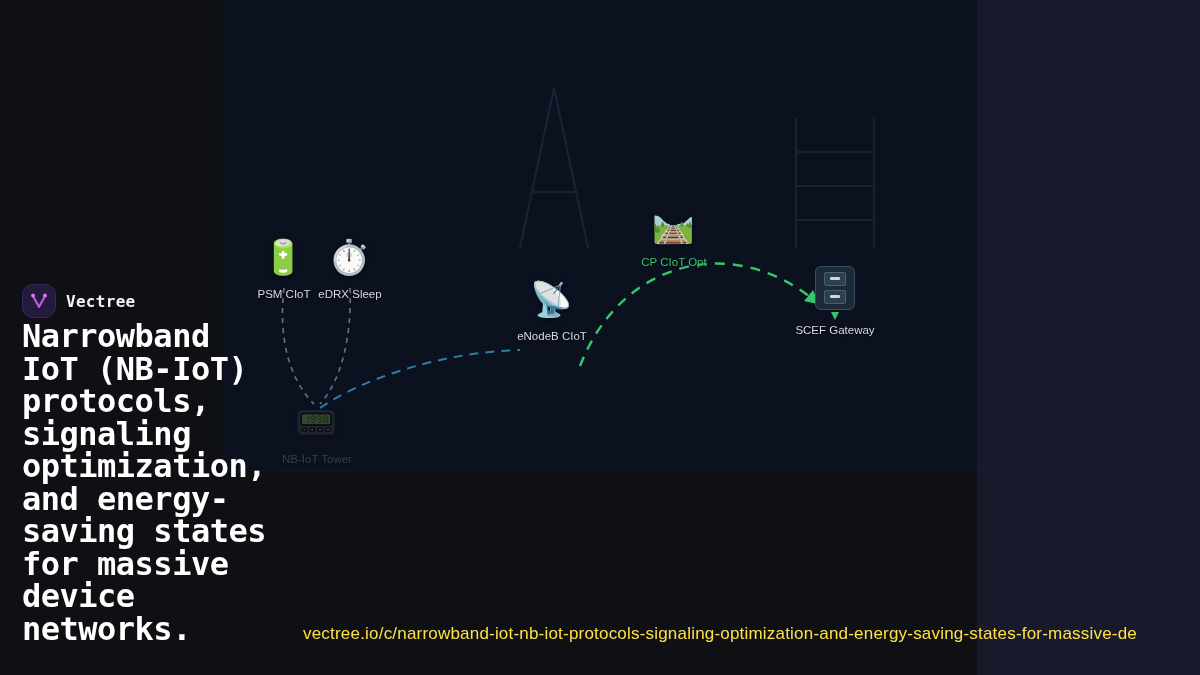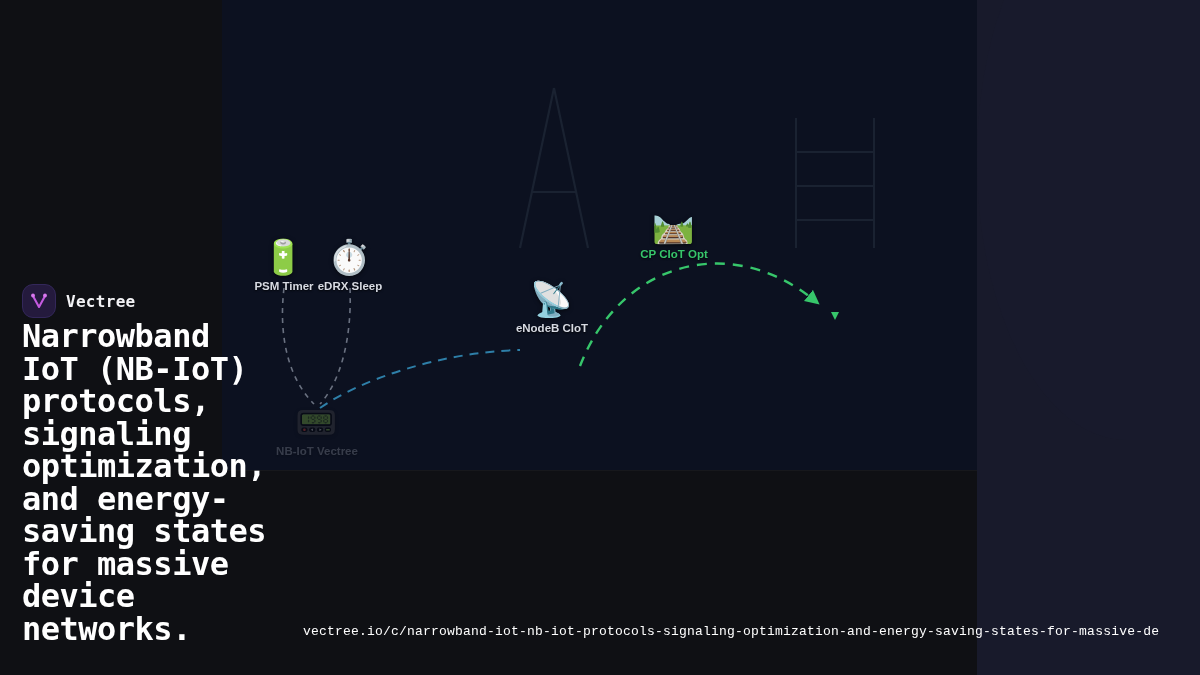--- a/index.html
+++ b/index.html
@@ -60,20 +60,21 @@
   .bg-deco { position: absolute; left: 0; top: 0; width: 755px; height: 470px; }
 
   
   .brand {
     position: absolute;
     left: 22px;
     top: 284px;
     display: flex;
     align-items: center;
     gap: 10px;
+    text-decoration: underline;
   }
   .brand-badge {
     width: 34px; height: 34px;
     border-radius: 11px;
     background: #241a3d;
     border: 1px solid #33275a;
     display: flex; align-items: center; justify-content: center;
   }
   .brand-name {
     font-family: "DejaVu Sans Mono", "Liberation Mono", monospace;
@@ -96,46 +97,46 @@
     letter-spacing: -0.5px;
     white-space: pre-wrap;
     z-index: 6;
   }
 
   
   .url {
     position: absolute;
     left: 303px;
     top: 624px;
-    font-family: Liberation Mono, monospace;
-    font-size: 13px;
+    font-family: Liberation Sans, sans-serif;
+    font-size: 17px;
     letter-spacing: .2px;
-    color: #ffffff;
+    color: #fde047;
     white-space: nowrap;
   }
 
   
   .node {
     position: absolute;
     display: flex;
     flex-direction: column;
     align-items: center;
     z-index: 5;
   }
   .node-emoji {
     font-size: 34px;
     line-height: 1;
     text-align: center;
     filter: drop-shadow(0 1px 2px rgba(0,0,0,.6));
   }
   .node-label {
-    margin-top: 6px;
+    margin-top: 14px;
     font-family: "Liberation Sans", sans-serif;
     font-size: 11.5px;
-    font-weight: 700;
+    font-weight: 400;
     color: #d7dae2;
     white-space: nowrap;
     text-shadow: 0 1px 2px rgba(0,0,0,.8);
     text-align: right;
   }
   .node.accent-green .node-label { color: #37c66b; }
   .node.dimmed { opacity: .30; }
   .node.dimmed .node-label { color: #9aa0ac; }
 
   .node-box {
@@ -201,43 +202,50 @@
 
     <path d="M 320 408 C 360 380 440 352 520 350" fill="none" stroke="#2e7fa8" stroke-width="2" stroke-dasharray="9 7"></path>
 
     <path d="M 580 366 C 620 262 730 232 814 300" fill="none" stroke="#37c66b" stroke-width="2.4" stroke-dasharray="10 8" marker-end="url(#arrow-green)"></path>
 
     <path d="M 831 312 L 835 320 L 839 312 z" fill="#37c66b"></path>
   </svg>
 
   <div class="node" style="left:244px; top:240px; width:80px;">
     <div class="node-emoji">🔋</div>
-    <div class="node-label">PSM Timer</div>
+    <div class="node-label">PSM CIoT</div>
   </div>
 
   <div class="node" style="left:306px; top:240px; width:88px;">
     <div class="node-emoji">⏱️</div>
     <div class="node-label">eDRX Sleep</div>
   </div>
 
   <div class="node dimmed" style="left:265px; top:405px; width:104px;">
     <div class="node-emoji">📟</div>
-    <div class="node-label">NB-IoT Vectree</div>
+    <div class="node-label">NB-IoT Tower</div>
   </div>
 
   <div class="node" style="left:500px; top:282px; width:104px;">
     <div class="node-emoji">📡</div>
     <div class="node-label">eNodeB CIoT</div>
   </div>
 
   <div class="node accent-green" style="left:622px; top:208px; width:104px;">
     <div class="node-emoji">🛤️</div>
     <div class="node-label">CP CIoT Opt</div>
   </div>
 
+  <div class="node" style="left:779px; top:266px; width:112px;">
+    <div class="node-box">
+      <div class="drawer"></div>
+      <div class="drawer"></div>
+    </div>
+    <div class="node-label">SCEF Gateway</div>
+  </div>
 
   <div class="brand">
     <div class="brand-badge">
       <svg width="20" height="20" viewBox="0 0 20 20">
         <path d="M4 5 L10 16 L16 5" fill="none" stroke="#c45ae0" stroke-width="2.1" stroke-linecap="round" stroke-linejoin="round"></path>
         <circle cx="4" cy="4.5" r="1.9" fill="#d878ef"></circle>
         <circle cx="16" cy="4.5" r="1.9" fill="#d878ef"></circle>
       </svg>
     </div>
     <div class="brand-name">Vectree</div>

